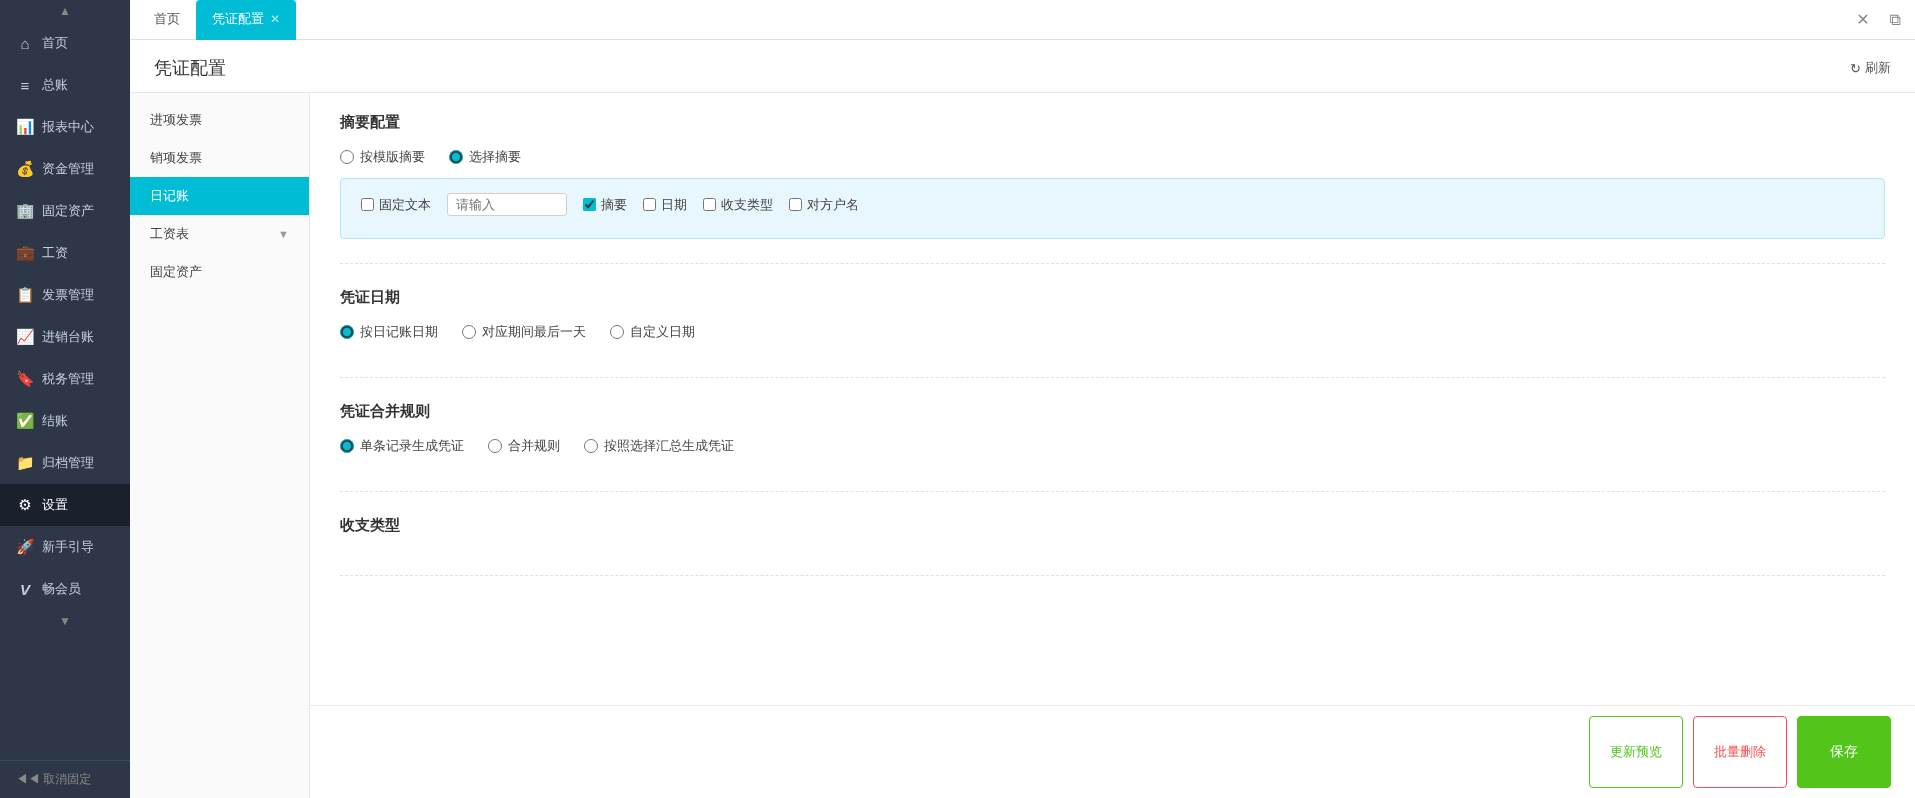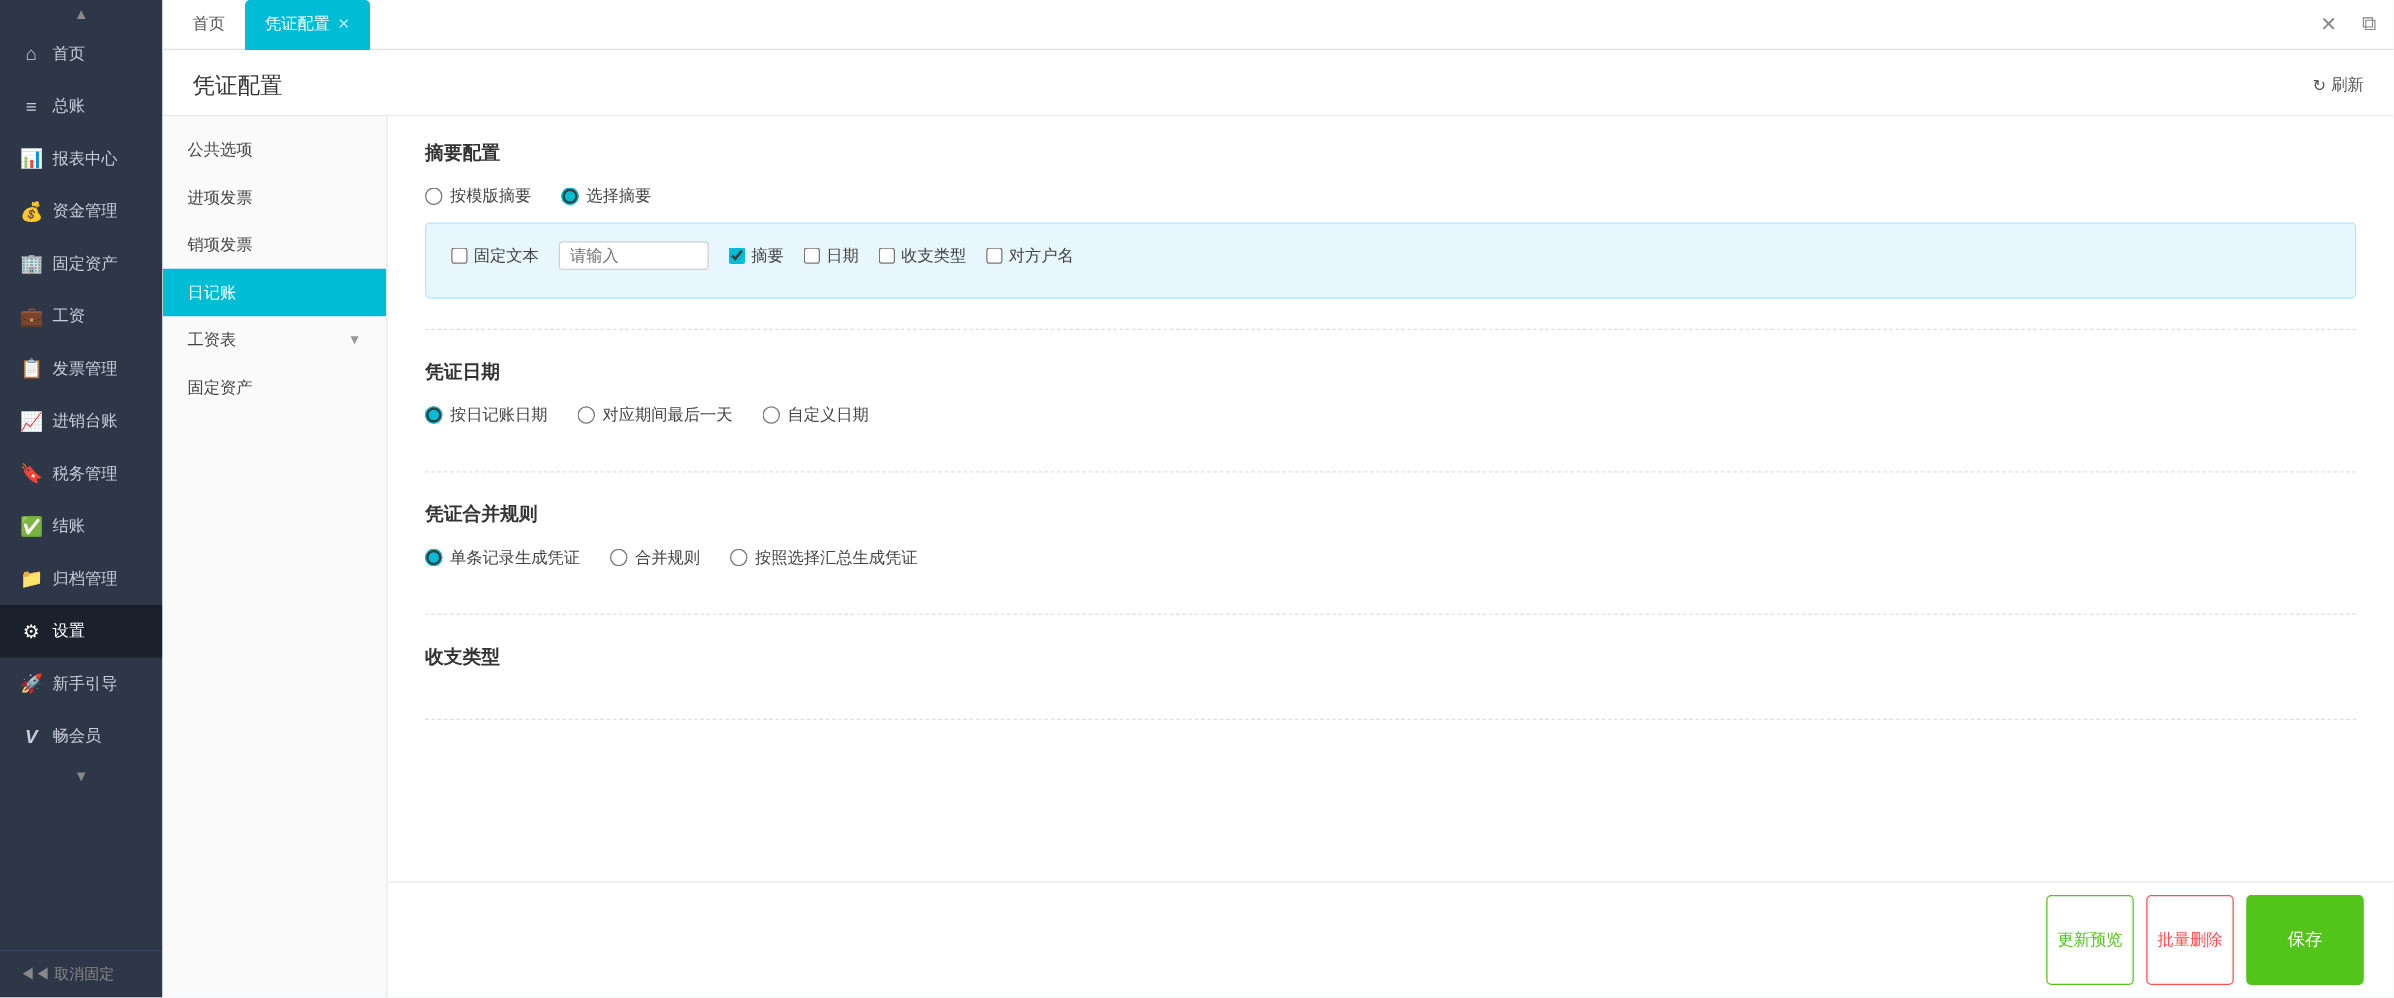--- a/index.html
+++ b/index.html
@@ -256,21 +256,21 @@
       right: 0;
       left: 0;
       background: #fff;
       border-top: 1px solid #e8e8e8;
       padding: 10px 24px;
       display: flex;
       justify-content: flex-end;
       gap: 10px;
     }
     .btn {
-      padding: 7px 8px;
+      padding: 7px 20px;
       border-radius: 4px;
       font-size: 13px;
       cursor: pointer;
       border: 1px solid transparent;
     }
     .btn-outline-green {
       background: #fff;
       border: 1px solid #52c41a;
       color: #52c41a;
     }
@@ -384,23 +384,20 @@
       <h1 class="page-title">凭证配置</h1>
       <div class="refresh-btn">
         <span>↻</span>
         <span>刷新</span>
       </div>
     </div>
 
     <div class="body-layout">
 
       <div class="left-nav">
-        <div class="left-nav-item">
-          <span>公共选项</span>
-        </div>
         <div class="left-nav-item">
           <span>进项发票</span>
         </div>
         <div class="left-nav-item">
           <span>销项发票</span>
         </div>
         <div class="left-nav-item active">
           <span>日记账</span>
         </div>
         <div class="left-nav-item">

